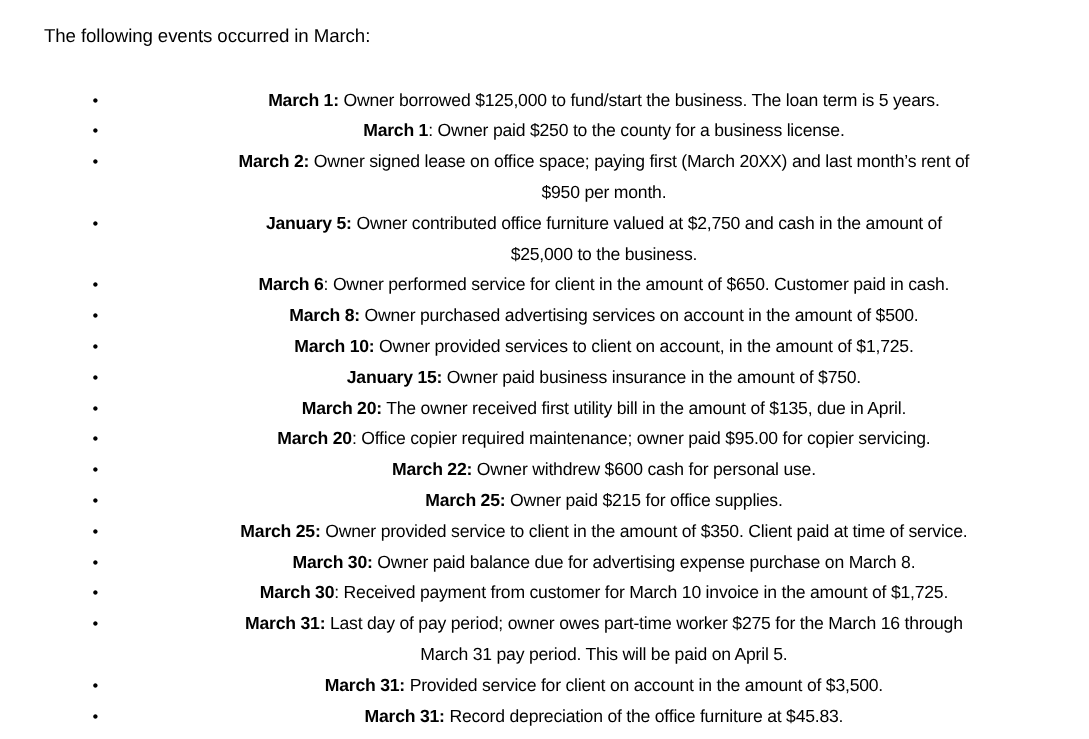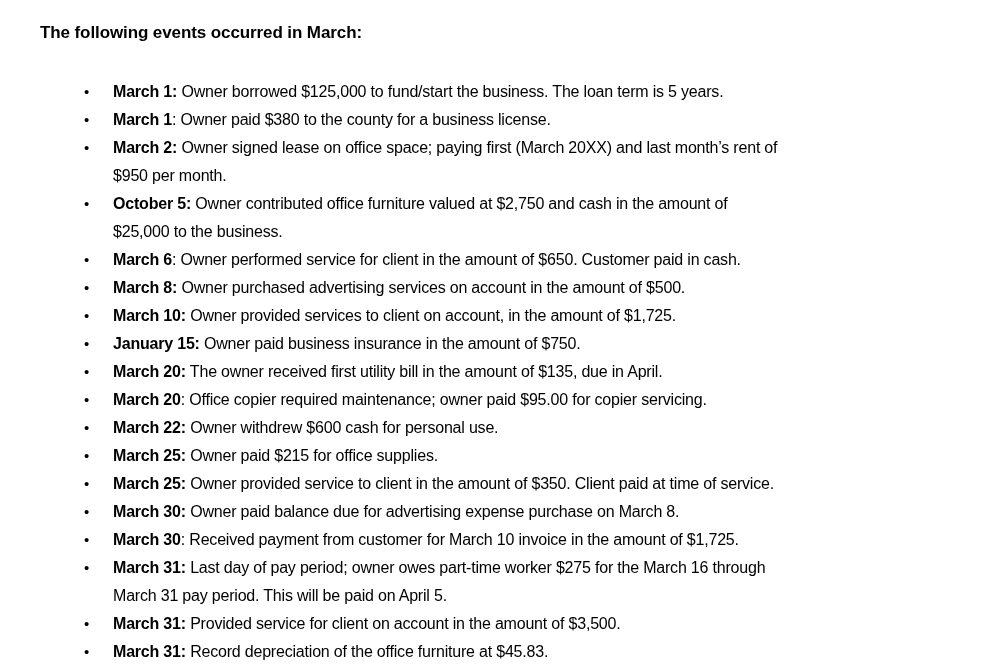--- a/index.html
+++ b/index.html
@@ -14,21 +14,21 @@
     font-family: "Liberation Sans", sans-serif;
     overflow: hidden;
   }
   .doc-page {
     width: 990px;
     height: 672px;
     box-sizing: border-box;
   }
   .doc-heading {
     font-size: 17px;
-    font-weight: 700;
+    font-weight: 400;
     line-height: 22px;
     margin: 22px 0 0 40px;
     letter-spacing: -0.1px;
   }
   .events-list {
     list-style: none;
     margin: 34px 0 0 40px;
     padding: 0;
     font-size: 16px;
     line-height: 28px;
@@ -42,50 +42,51 @@
     flex: none;
     width: 29px;
     margin-left: 44px;
     font-size: 15px;
     line-height: 28px;
   }
   .event-text {
     flex: 1;
     max-width: 872px;
     white-space: pre-wrap;
+    text-align: center;
   }
   .event-date {
     font-weight: 700;
   }
 </style>
 </head>
 <body>
 
 <div class="doc-page">
   <div class="doc-heading">The following events occurred in March:</div>
   <ul class="events-list" id="events-list">
   <li class="event-item">
     <span class="bullet">•</span>
     <span class="event-text"><span class="event-date">March 1:</span><span class="event-description"> Owner borrowed $125,000 to fund/start the business. The loan term is 5 years.</span></span>
   </li>
 
   <li class="event-item">
     <span class="bullet">•</span>
-    <span class="event-text"><span class="event-date">March 1</span><span class="event-description">: Owner paid $380 to the county for a business license.</span></span>
+    <span class="event-text"><span class="event-date">March 1</span><span class="event-description">: Owner paid $250 to the county for a business license.</span></span>
   </li>
 
   <li class="event-item">
     <span class="bullet">•</span>
     <span class="event-text"><span class="event-date">March 2:</span><span class="event-description"> Owner signed lease on office space; paying first (March 20XX) and last month’s rent of
 $950 per month.</span></span>
   </li>
 
   <li class="event-item">
     <span class="bullet">•</span>
-    <span class="event-text"><span class="event-date">October 5:</span><span class="event-description"> Owner contributed office furniture valued at $2,750 and cash in the amount of
+    <span class="event-text"><span class="event-date">January 5:</span><span class="event-description"> Owner contributed office furniture valued at $2,750 and cash in the amount of
 $25,000 to the business.</span></span>
   </li>
 
   <li class="event-item">
     <span class="bullet">•</span>
     <span class="event-text"><span class="event-date">March 6</span><span class="event-description">: Owner performed service for client in the amount of $650. Customer paid in cash.</span></span>
   </li>
 
   <li class="event-item">
     <span class="bullet">•</span>

